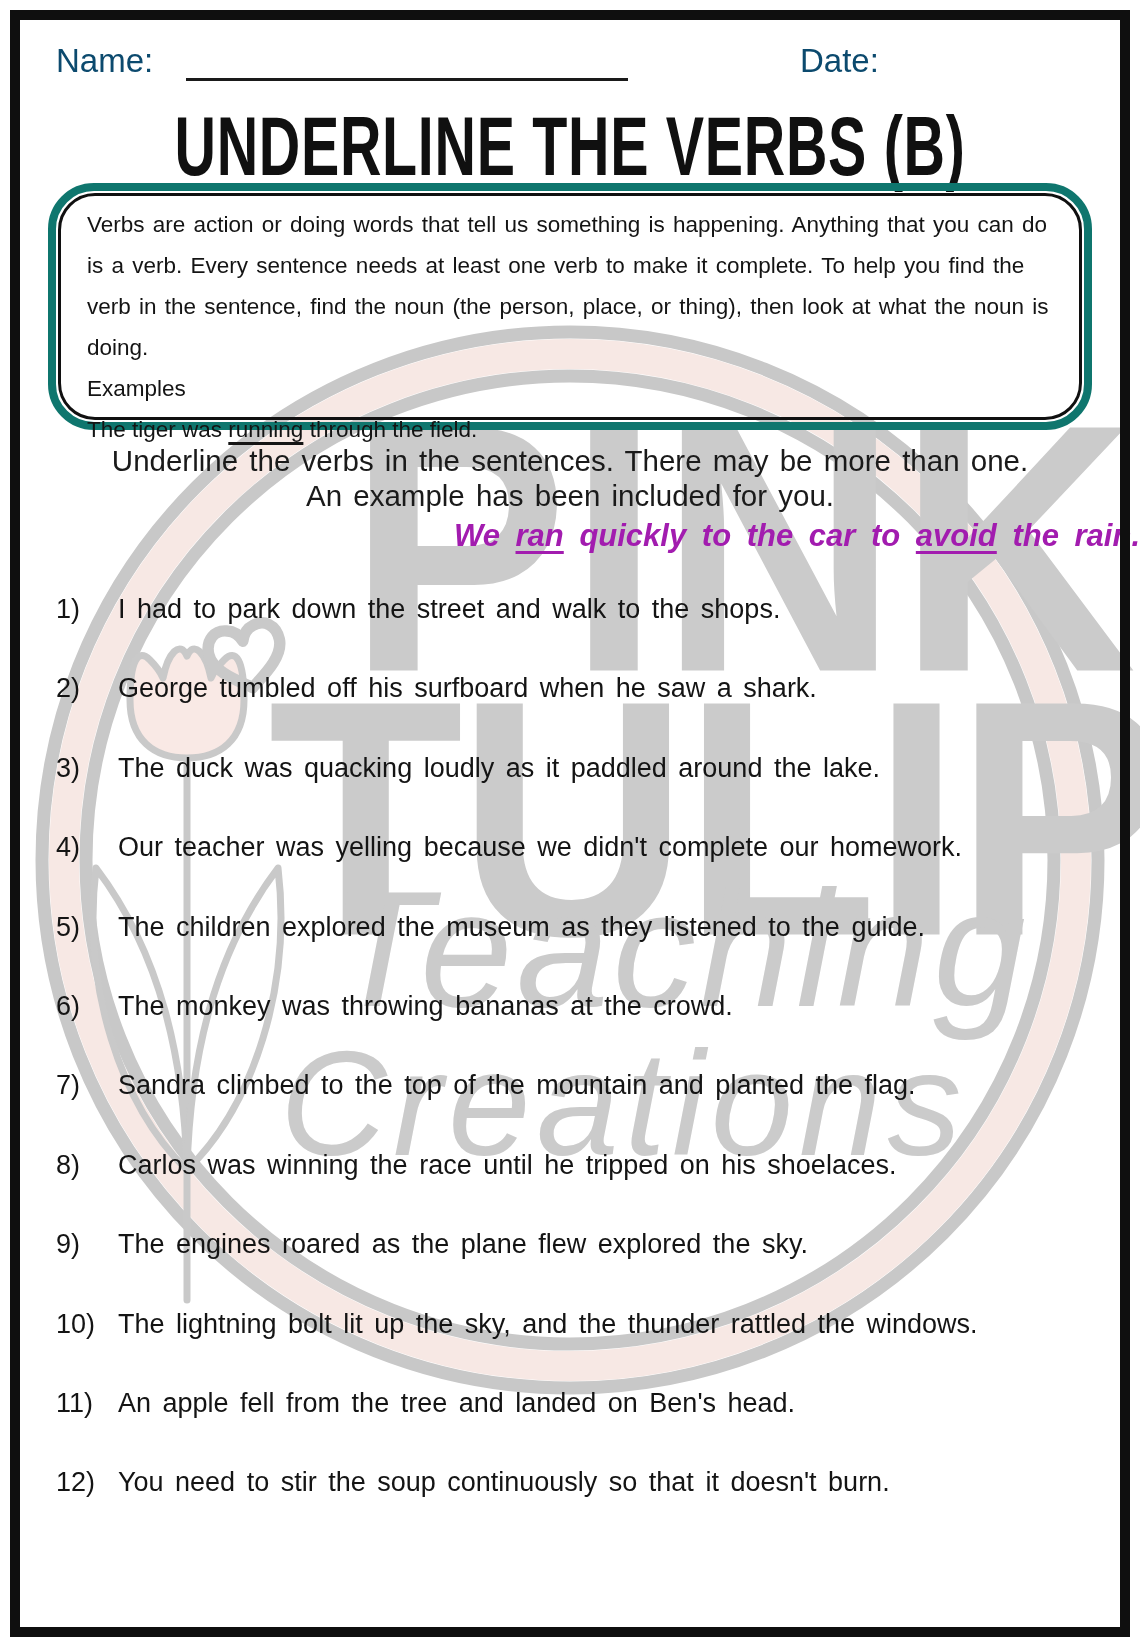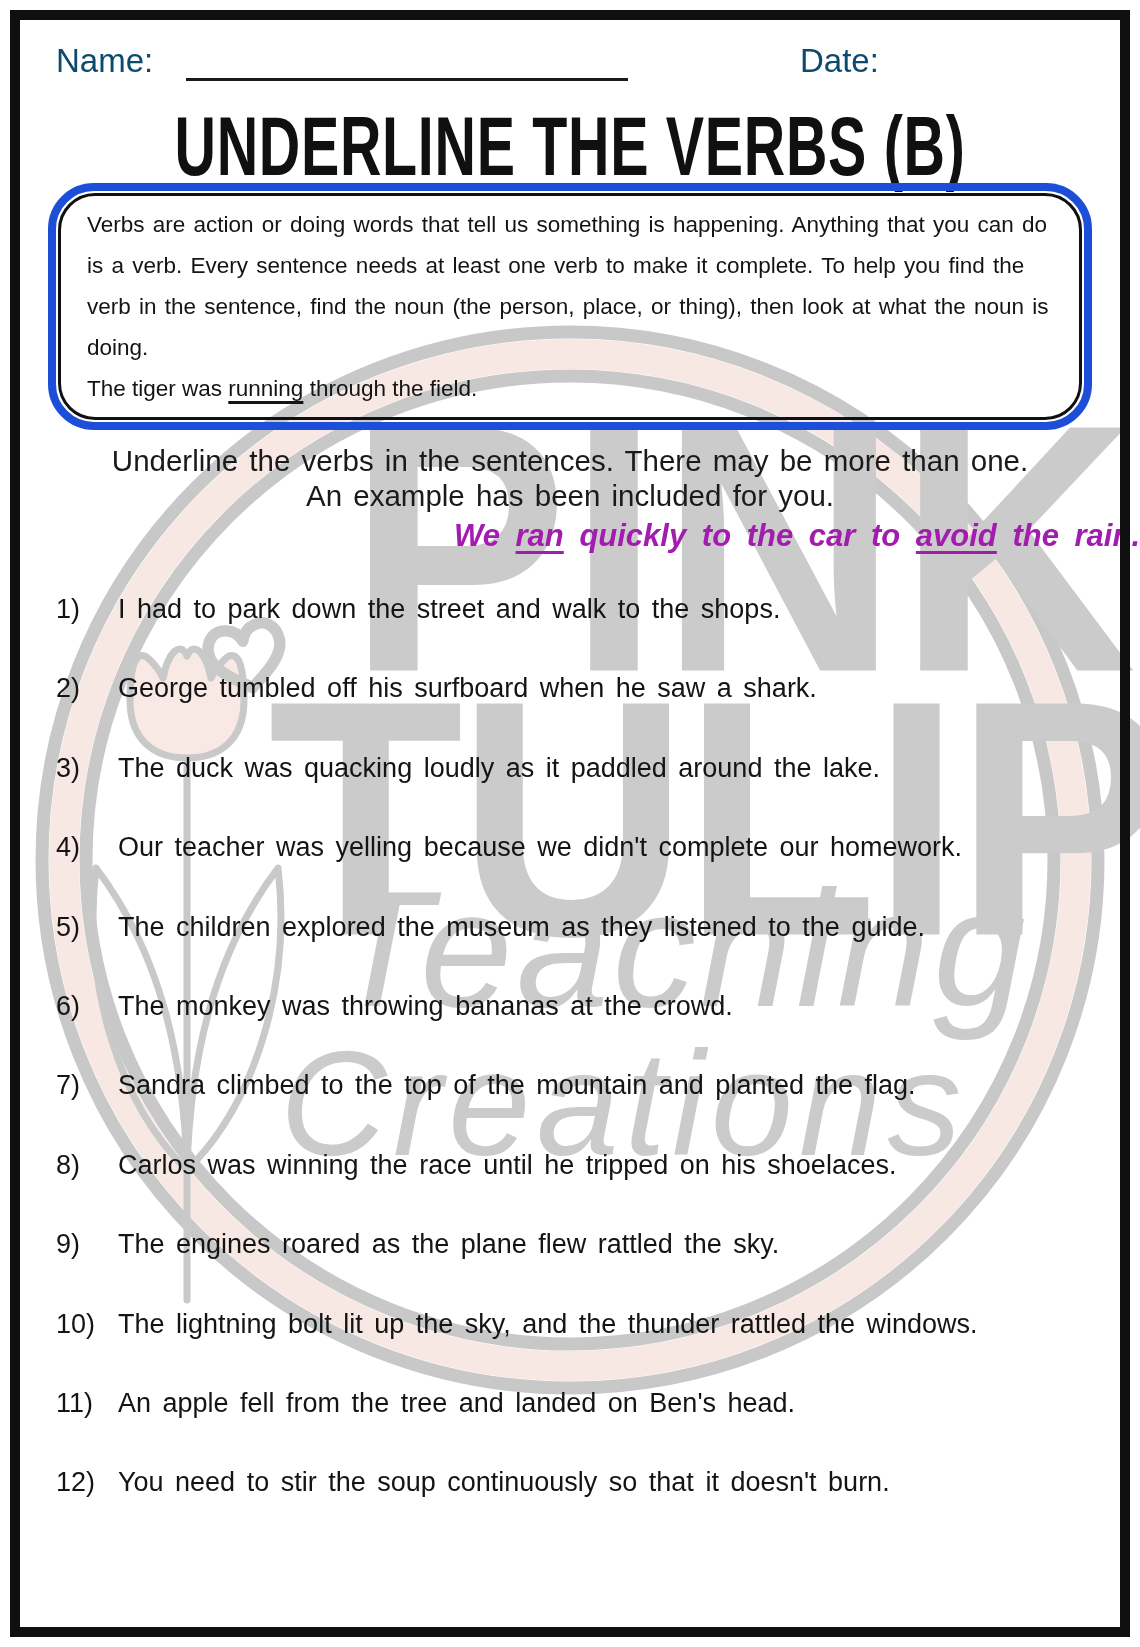--- a/index.html
+++ b/index.html
@@ -26,21 +26,21 @@
   .date-label{left:800px;top:42px;}
   .name-line{position:absolute;left:186px;top:44px;width:442px;height:34px;
     border-bottom:3px solid #1a1a1a;z-index:2;}
   .title{
     position:absolute;left:0;right:0;top:98px;text-align:center;z-index:2;
     font-size:82px;font-weight:bold;white-space:nowrap;color:#101010;
     transform:scaleX(0.70) scaleY(1.02);transform-origin:center top;letter-spacing:1px;
   }
   
   .info-box{position:absolute;left:48px;top:183px;width:1044px;height:247px;
-    border:8px solid #1d4ed8;border-radius:46px;z-index:2;box-sizing:border-box;background:transparent;}
+    border:8px solid #0f766e;border-radius:46px;z-index:2;box-sizing:border-box;background:transparent;}
   .info-inner{position:absolute;inset:2px;border:3px solid #101010;border-radius:37px;
     padding:8px 26px;box-sizing:border-box;}
   .box-par{margin:0;font-size:22.5px;line-height:41px;word-spacing:2px;color:#141414;}
   .examples-label{font-size:22.5px;line-height:41px;}
   .ex-row{display:flex;justify-content:space-between;padding-right:46px;
     font-size:22.5px;line-height:41px;}
   .uline{text-decoration:underline;text-decoration-thickness:2.5px;text-underline-offset:5px;}
   
   .mid{position:absolute;left:0;right:0;text-align:center;z-index:2;font-size:29.5px;word-spacing:3px;color:#1a1a1a;}
   .mid1{top:444px;}
@@ -85,20 +85,21 @@
 
   <span class="hdr-label name-label">Name:</span>
   <span class="name-line"></span>
   <span class="hdr-label date-label">Date:</span>
 
   <div class="title">UNDERLINE THE VERBS (B)</div>
 
   <div class="info-box">
     <div class="info-inner">
       <p class="box-par">Verbs are action or doing words that tell us something is happening. Anything that you can do is a verb. Every sentence needs at least one verb to make it complete. To help you find the verb in the sentence, find the noun (the person, place, or thing), then look at what the noun is doing.</p>
+      <div class="examples-label">Examples</div>
       <div class="ex-row">
         <span><span>The tiger was </span><span class="uline">running</span><span> through the field.</span></span>
       </div>
     </div>
   </div>
 
   <div class="mid mid1">Underline the verbs in the sentences. There may be more than one.</div>
   <div class="mid mid2">An example has been included for you.</div>
 
   <div class="example-line"><span>We </span><span class="uline">ran</span><span> quickly to the car to </span><span class="uline">avoid</span><span> the rain.</span></div>
@@ -131,21 +132,21 @@
     <div class="item">
         <span class="item-num">7)</span>
         <span class="item-text">Sandra climbed to the top of the mountain and planted the flag.</span>
       </div>
     <div class="item">
         <span class="item-num">8)</span>
         <span class="item-text">Carlos was winning the race until he tripped on his shoelaces.</span>
       </div>
     <div class="item">
         <span class="item-num">9)</span>
-        <span class="item-text">The engines roared as the plane flew rattled the sky.</span>
+        <span class="item-text">The engines roared as the plane flew explored the sky.</span>
       </div>
     <div class="item">
         <span class="item-num">10)</span>
         <span class="item-text">The lightning bolt lit up the sky, and the thunder rattled the windows.</span>
       </div>
     <div class="item">
         <span class="item-num">11)</span>
         <span class="item-text">An apple fell from the tree and landed on Ben's head.</span>
       </div>
     <div class="item">

